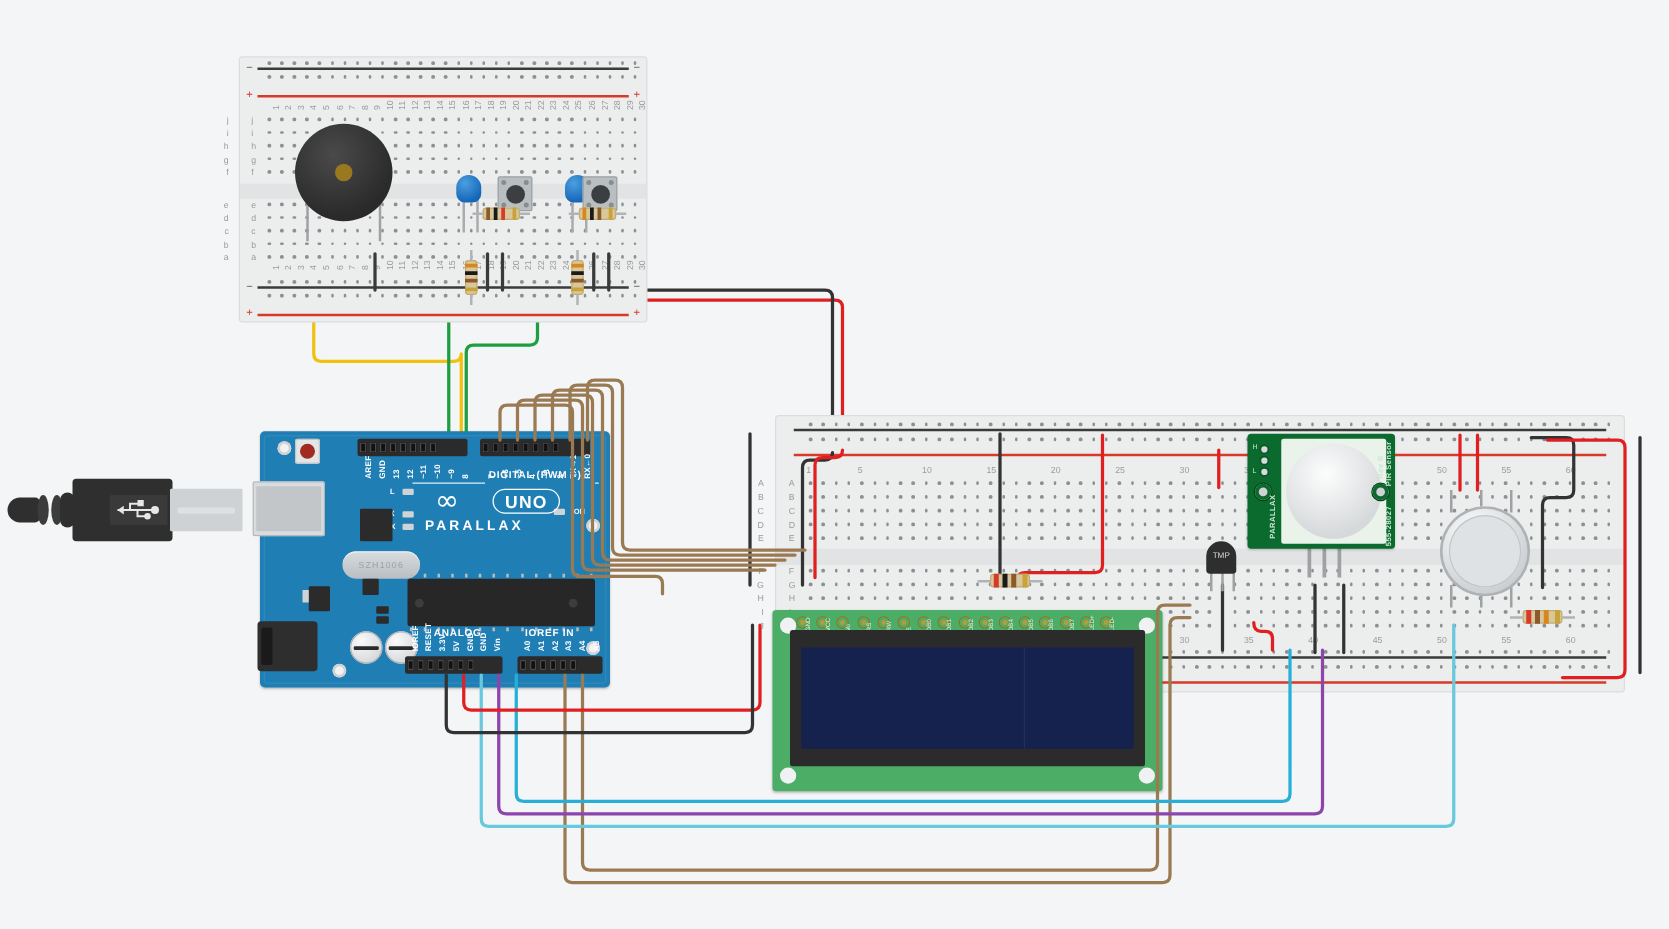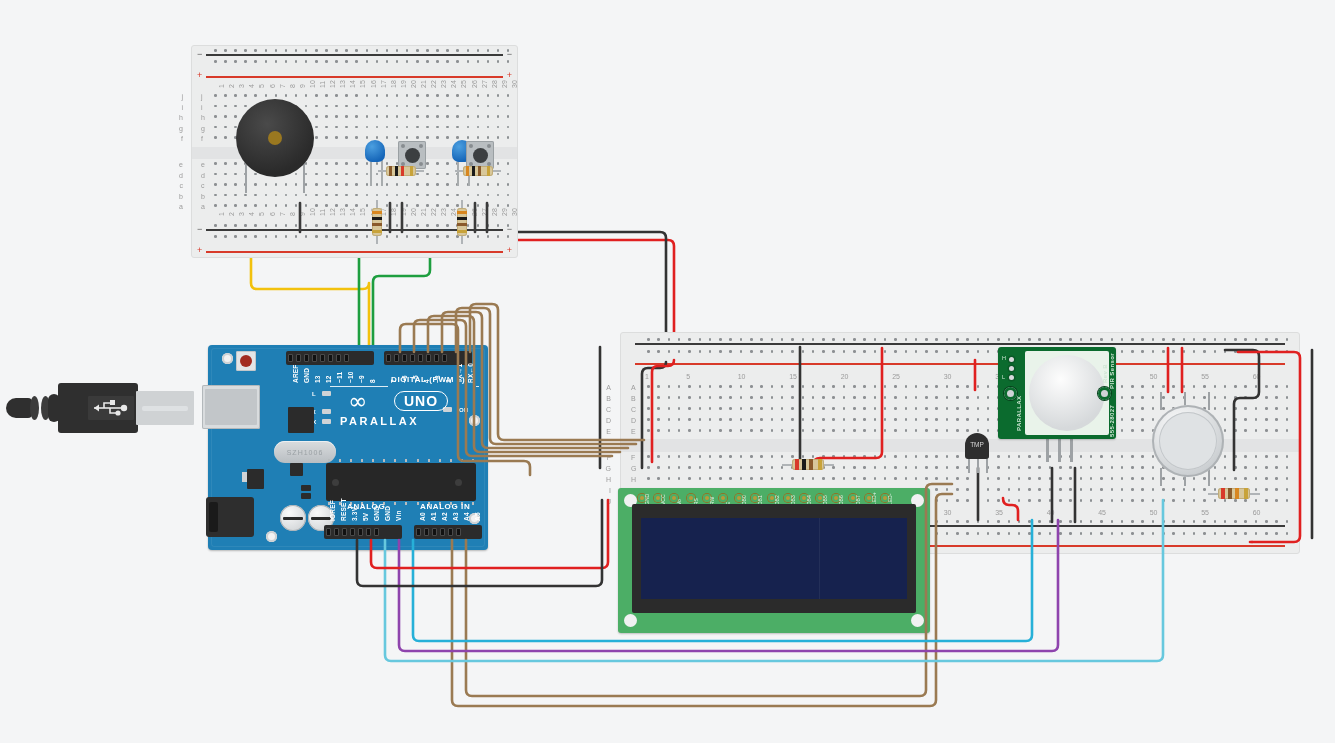--- a/index.html
+++ b/index.html
@@ -939,21 +939,21 @@
         <i></i>
     </div>
     <div id="ana-labels">
         <span class="pinlbl" style="left:211px;top:176px;">A0</span>
         <span class="pinlbl" style="left:222px;top:176px;">A1</span>
         <span class="pinlbl" style="left:233px;top:176px;">A2</span>
         <span class="pinlbl" style="left:244px;top:176px;">A3</span>
         <span class="pinlbl" style="left:255px;top:176px;">A4</span>
         <span class="pinlbl" style="left:266px;top:176px;">A5</span>
       </div>
-    <div class="sectlbl" style="left:212px;top:157px;">ANALOG IN</div>
+    <div class="sectlbl" style="left:212px;top:157px;">IOREF IN</div>
   </div>
 
   <div class="abs bb" id="bb-large" style="left:620px;top:332px;width:680px;height:222px;">
     <div class="bb-inner">
       <div class="railline blk" style="top:10px;"></div>
       <div class="railline red" style="top:30px;"></div>
       <div class="railline blk" style="top:192px;"></div>
       <div class="railline red" style="top:212px;"></div>
       <div class="gutter" style="top:106px;height:13px;"></div>
       <div class="holes" id="bbl-holes">

